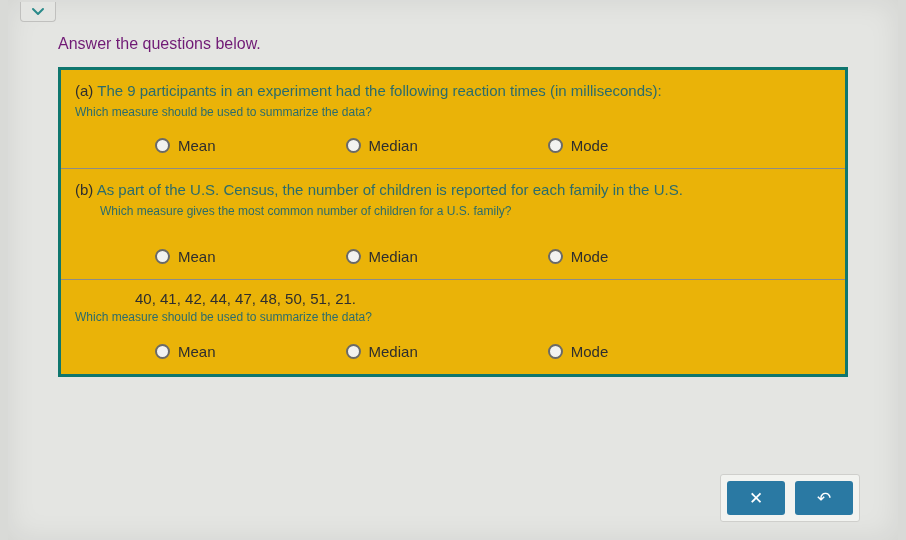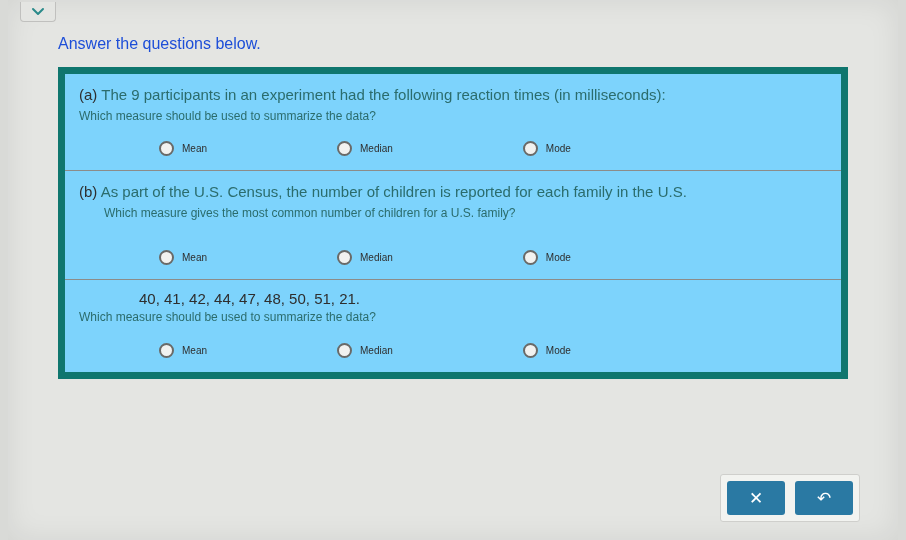--- a/index.html
+++ b/index.html
@@ -30,28 +30,28 @@
     border-radius: 0 0 4px 4px;
     background: #e4e5e2;
     display: flex;
     align-items: center;
     justify-content: center;
     color: #2a8a8a;
     font-size: 14px;
   }
   .instruction {
     font-size: 16px;
-    color: #1d4ed8;
+    color: #701a75;
     margin: 20px 0 14px 20px;
     font-weight: 500;
   }
   .qbox {
     margin: 0 20px;
-    border: 7px solid #0f766e;
-    background: #7dd3fc;
+    border: 3px solid #0f766e;
+    background: #eab308;
   }
   .section {
     border-bottom: 1px solid #8c8c89;
     padding: 10px 14px 14px 14px;
   }
   .section:last-child { border-bottom: none; }
   .prompt-line {
     color: #2b6c6c;
     font-size: 15px;
     line-height: 1.45;
@@ -85,21 +85,21 @@
   }
   .radio {
     width: 15px;
     height: 15px;
     border: 2px solid #6a6a68;
     border-radius: 50%;
     background: #f2f2f0;
     flex-shrink: 0;
   }
   .option-label {
-    font-size: 10px;
+    font-size: 15px;
     color: #2e2e2e;
   }
   .action-bar {
     position: absolute;
     bottom: 18px;
     right: 38px;
     display: flex;
     gap: 10px;
     background: #f2f3f0;
     padding: 6px;

